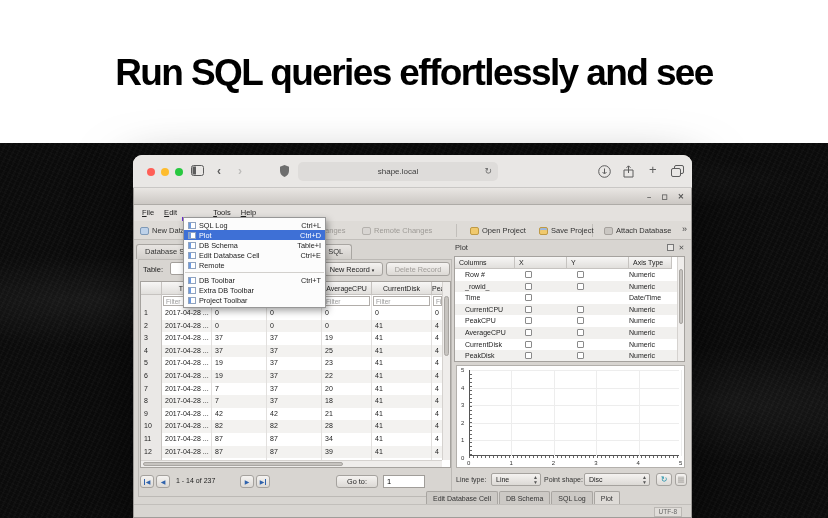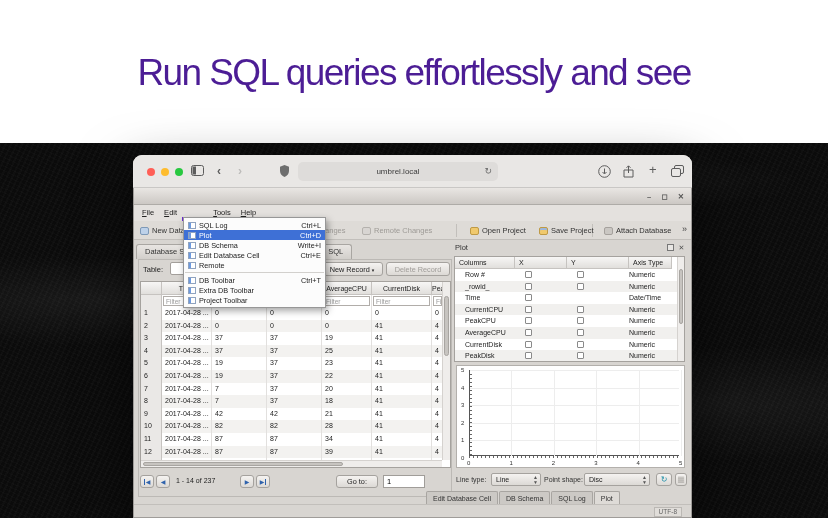--- a/index.html
+++ b/index.html
@@ -7,22 +7,22 @@
   .page { position:relative; width:828px; height:518px;
     background:
       radial-gradient(ellipse 420px 70px at 12% 58%, rgba(255,255,255,0.06), transparent 65%),
       radial-gradient(ellipse 500px 90px at 88% 78%, rgba(255,255,255,0.05), transparent 65%),
       radial-gradient(ellipse 300px 50px at 75% 35%, rgba(255,255,255,0.04), transparent 60%),
       repeating-linear-gradient(115deg, rgba(255,255,255,0.02) 0 2px, transparent 2px 5px),
       repeating-linear-gradient(25deg, rgba(255,255,255,0.015) 0 1px, transparent 1px 4px),
       #0b0b0b; }
   .hero { position:absolute; top:0; left:0; right:0; height:143px; background:#ffffff;
     display:flex; flex-direction:column; justify-content:center; align-items:center; padding-top:4px;}
-  .headline { font-size:37px; font-weight:400; letter-spacing:-1.6px; line-height:1.2;
-    color:#4c1d95; text-align:left; }
+  .headline { font-size:37px; font-weight:700; letter-spacing:-1.6px; line-height:1.2;
+    color:#000000; text-align:left; }
 
   
   .bwindow { position:absolute; left:133px; top:155px; width:559px; height:363px;
     border-radius:9px 9px 0 0; box-shadow:0 20px 55px rgba(0,0,0,0.6); background:#d8d5d1; }
   .safari { position:absolute; top:0; left:0; right:0; height:33px; background:#e9e7e5;
     border-radius:9px 9px 0 0; border-bottom:1px solid #c9c7c5; }
   .tl { position:absolute; top:13px; width:8px; height:8px; border-radius:50%; }
   .tl.red{left:14px;background:#ff5f57;} .tl.yellow{left:28px;background:#febc2e;} .tl.green{left:42px;background:#28c840;}
   .sf-ic { position:absolute; top:9px; color:#5c5c5c; font-size:12px; line-height:14px; }
   .sf-svg { position:absolute; top:10px; }
@@ -167,21 +167,21 @@
       <svg class="sf-svg" style="left:58px" width="13" height="11" viewBox="0 0 13 11">
           <rect x="0.5" y="0.5" width="12" height="10" rx="2" fill="none" stroke="#5c5c5c"></rect>
           <rect x="1.5" y="1.5" width="3.5" height="8" fill="#5c5c5c"></rect>
         </svg>
       <span class="sf-ic" style="left:84px;font-weight:bold">‹</span>
       <span class="sf-ic" style="left:105px;color:#bdbcba;font-weight:bold">›</span>
       <svg class="sf-svg" style="left:147px" width="9" height="12" viewBox="0 0 9 12">
           <path d="M4.5 0 L9 1.8 V6 C9 9 7 10.8 4.5 12 C2 10.8 0 9 0 6 V1.8 Z" fill="#6e6e6e"></path>
         </svg>
       <div class="urlpill">
-        <span>umbrel.local</span>
+        <span>shape.local</span>
         <span class="reload">↻</span>
       </div>
       <svg class="sf-svg" style="left:465px" width="13" height="13" viewBox="0 0 13 13">
           <circle cx="6.5" cy="6.5" r="5.8" fill="none" stroke="#5c5c5c"></circle>
           <path d="M6.5 3.5 V8.5 M4.5 7 L6.5 9 L8.5 7" stroke="#5c5c5c" fill="none"></path>
         </svg>
       <svg class="sf-svg" style="left:490px" width="11" height="13" viewBox="0 0 11 13">
           <path d="M1 5 H10 V12 H1 Z" fill="none" stroke="#5c5c5c"></path>
           <path d="M5.5 8 V1 M3.5 2.8 L5.5 0.8 L7.5 2.8" stroke="#5c5c5c" fill="none"></path>
         </svg>
@@ -589,21 +589,21 @@
             <span class="vm-shortcut">Ctrl+L</span>
           </div>
           <div class="vm-item selected">
             <span class="vm-icon"></span>
             <span class="vm-label">Plot</span>
             <span class="vm-shortcut">Ctrl+D</span>
           </div>
           <div class="vm-item">
             <span class="vm-icon"></span>
             <span class="vm-label">DB Schema</span>
-            <span class="vm-shortcut">Write+I</span>
+            <span class="vm-shortcut">Table+I</span>
           </div>
           <div class="vm-item">
             <span class="vm-icon"></span>
             <span class="vm-label">Edit Database Cell</span>
             <span class="vm-shortcut">Ctrl+E</span>
           </div>
           <div class="vm-item">
             <span class="vm-icon"></span>
             <span class="vm-label">Remote</span>
             <span class="vm-shortcut"></span>

